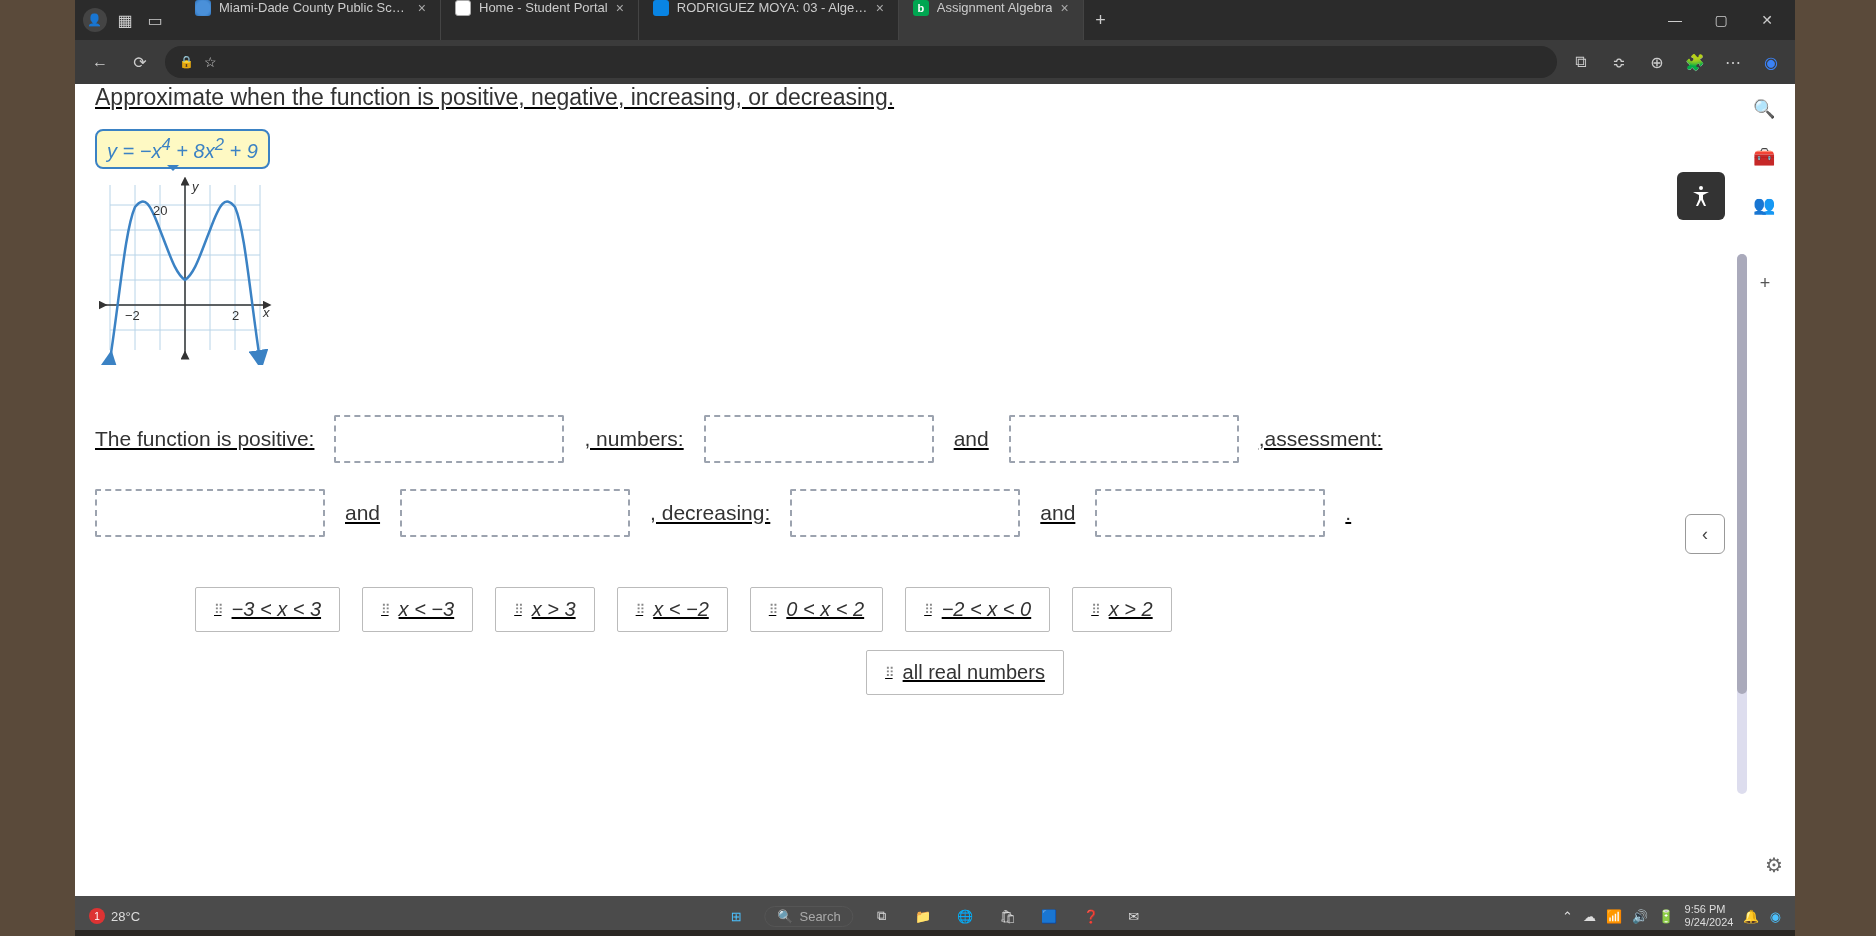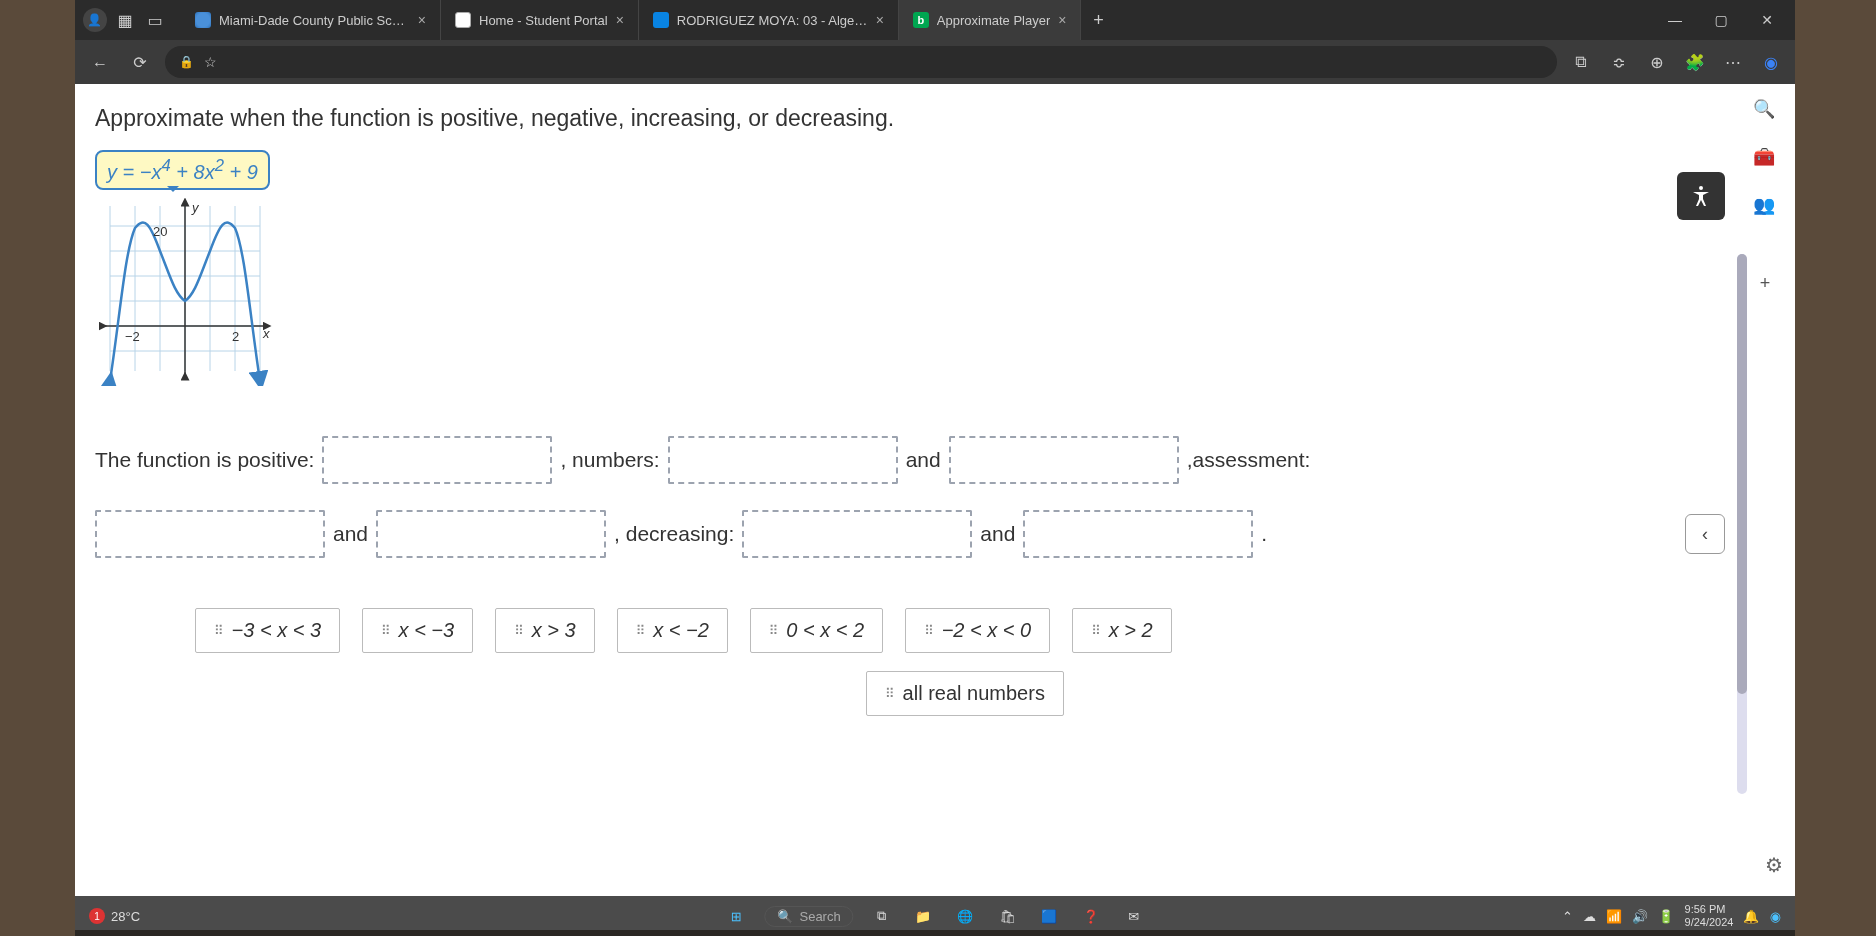--- a/index.html
+++ b/index.html
@@ -2,48 +2,48 @@
 <html><head>
 <meta charset="utf-8">
 <style>
 * { margin:0; padding:0; box-sizing:border-box; font-family:"Segoe UI",Arial,sans-serif; }
 body { background:#5a4a3a; width:1876px; height:936px; overflow:hidden; position:relative; }
 .outer { position:absolute; top:0; left:75px; width:1720px; height:930px; background:#1a1a1a; border-radius:8px 8px 0 0; }
 .titlebar { height:40px; background:#2b2b2b; display:flex; align-items:center; padding:0 8px; gap:6px; }
 .tb-icon { width:24px; height:24px; background:#444; border-radius:50%; display:flex; align-items:center; justify-content:center; color:#ccc; font-size:12px; }
 .tb-btn { width:24px; height:24px; display:flex; align-items:center; justify-content:center; color:#ccc; }
 .tabs { display:flex; flex:1; height:100%; align-items:stretch; margin-left:8px; }
-.tab { display:flex; align-items:center; gap:8px; padding:14px 14px; max-width:260px; color:#ccc; font-size:13px; border-right:1px solid #444; cursor:pointer; position:relative; }
+.tab { display:flex; align-items:flex-start; gap:8px; padding:0 14px; max-width:260px; color:#ccc; font-size:13px; border-right:1px solid #444; cursor:pointer; position:relative; }
 .tab.active { background:#3b3b3b; }
 .tab .fav { width:16px; height:16px; border-radius:3px; display:inline-block; }
 .tab .fav.globe { background:radial-gradient(circle,#4a90d9 60%,#2a70b9 100%); }
 .tab .fav.doc { background:#fff; border:1px solid #aaa; }
 .tab .fav.p { background:#0984e3; }
 .tab .fav.b { background:#00a651; color:#fff; font-weight:bold; font-size:11px; text-align:center; line-height:16px; }
 .tab .title { white-space:nowrap; overflow:hidden; text-overflow:ellipsis; flex:1; }
 .tab .close { color:#aaa; font-size:14px; }
 .newtab { width:34px; display:flex; align-items:center; justify-content:center; color:#ccc; font-size:18px; }
 .wincontrols { display:flex; gap:6px; margin-left:auto; }
 .wincontrols div { width:40px; height:40px; display:flex; align-items:center; justify-content:center; color:#ccc; font-size:14px; }
 .addrbar { height:44px; background:#3b3b3b; display:flex; align-items:center; padding:0 10px; gap:10px; }
 .nav-btn { width:30px; height:30px; display:flex; align-items:center; justify-content:center; color:#ccc; font-size:16px; border-radius:4px; }
 .url-field { flex:1; height:32px; background:#2b2b2b; border-radius:16px; display:flex; align-items:center; padding:0 14px; gap:10px; color:#ccc; font-size:14px; }
 .url-field .lock { font-size:12px; }
 .url-text { flex:1; white-space:nowrap; overflow:hidden; text-overflow:ellipsis; }
 .star { color:#ccc; }
 .addr-icon { width:28px; height:28px; display:flex; align-items:center; justify-content:center; color:#ccc; }
 .page { position:absolute; top:84px; left:0; right:0; bottom:0; background:#fff; }
-.page-inner { position:absolute; top:0; left:20px; right:60px; bottom:0; padding:21px 0; }
+.page-inner { position:absolute; top:0; left:20px; right:60px; bottom:0; padding:0 0;text-decoration:underline; }
 .prompt { font-size:23px; color:#333; margin-bottom:18px; }
 .equation-box { display:inline-block; border:2px solid #3b82c4; border-radius:8px; padding:4px 10px; color:#3b82c4; font-size:20px; font-style:italic; background:#fef9c3; position:relative; }
 .equation-box::after { content:""; position:absolute; bottom:-10px; left:70px; border:6px solid transparent; border-top-color:#3b82c4; }
 .graph { width:180px; height:190px; margin-top:6px; position:relative; }
 .graph svg { position:absolute; top:0; left:0; }
 .answer-area { margin-top:50px; font-size:21px; color:#333; }
-.answer-row { display:flex; align-items:center; gap:8px; flex-wrap:wrap; margin-bottom:26px;text-align:center; }
+.answer-row { display:flex; align-items:center; gap:20px; flex-wrap:wrap; margin-bottom:26px;text-align:center; }
 .drop { display:inline-block; min-width:230px; height:48px; border:2px dashed #9ca3af; border-radius:2px; vertical-align:middle; }
 .drop.small { min-width:230px; }
 .options { margin-top:50px; display:flex; gap:22px; flex-wrap:wrap; padding-left:100px; }
 .opt { border:1px solid #bbb; border-radius:2px; padding:10px 18px; font-size:20px; color:#333; background:#fff; display:flex; align-items:center; gap:10px; cursor:grab; font-family:"Times New Roman",serif; font-style:italic; }
 .opt .grip { color:#888; font-size:13px; letter-spacing:-2px; font-style:normal; font-family:Arial; }
 .options-row2 { margin-top:18px; display:flex; justify-content:center; padding-left:100px; }
 .side-toolbar { position:absolute; right:8px; top:94px; width:44px; display:flex; flex-direction:column; gap:18px; align-items:center; }
 .side-toolbar .sbtn { width:30px; height:30px; display:flex; align-items:center; justify-content:center; color:#555; font-size:18px; }
 .side-toolbar .red { color:#c0392b; }
 .acc-btn { position:absolute; right:70px; top:88px; width:48px; height:48px; background:#333; border-radius:6px; display:flex; align-items:center; justify-content:center; color:#fff; }
@@ -80,21 +80,21 @@
         <span class="title">Home - Student Portal</span>
         <span class="close">×</span>
       </div>
       <div class="tab">
         <span class="fav p"></span>
         <span class="title">RODRIGUEZ MOYA: 03 - Algebra</span>
         <span class="close">×</span>
       </div>
       <div class="tab active">
         <span class="fav b">b</span>
-        <span class="title">Approximate Player</span>
+        <span class="title">Assignment Algebra</span>
         <span class="close">×</span>
       </div>
       <div class="newtab">+</div>
     </div>
     <div class="wincontrols">
       <div>—</div>
       <div>▢</div>
       <div>✕</div>
     </div>
   </div>

